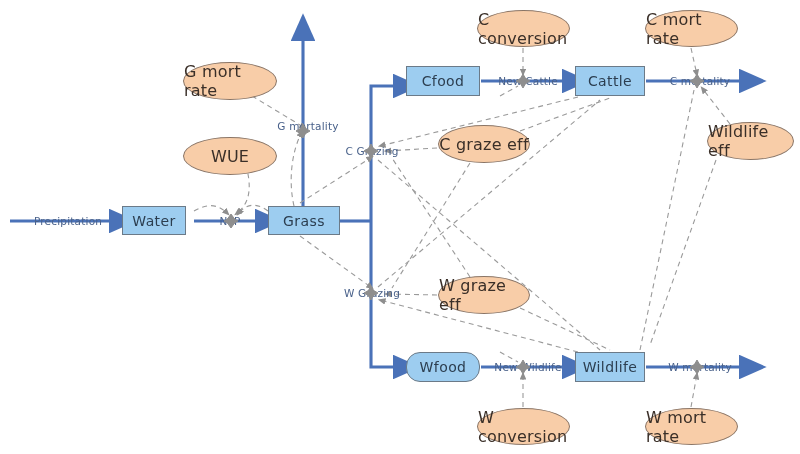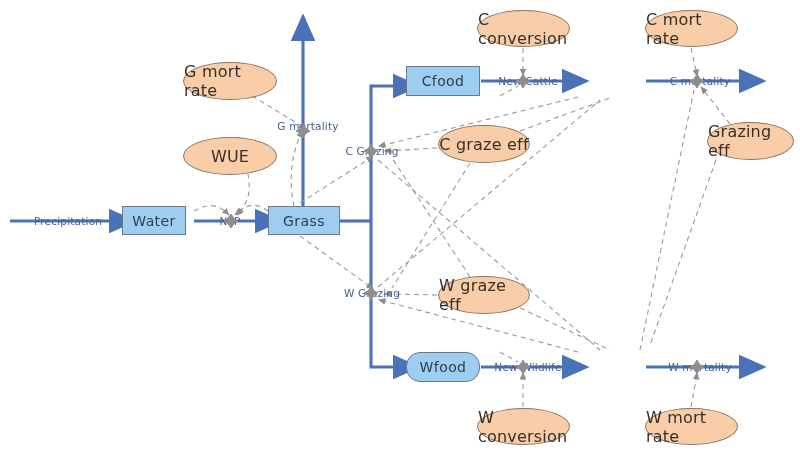--- a/index.html
+++ b/index.html
@@ -136,41 +136,47 @@
 
     <div class="box" style="left:122px;top:206px;width:64px;height:29px;">
         <span>Water</span>
       </div>
     <div class="box" style="left:268px;top:206px;width:72px;height:29px;">
         <span>Grass</span>
       </div>
     <div class="box" style="left:406px;top:66px;width:74px;height:30px;">
         <span>Cfood</span>
       </div>
+    <div class="box" style="left:575px;top:66px;width:70px;height:30px;">
+        <span>Cattle</span>
+      </div>
     <div class="box" style="left:406px;top:352px;width:74px;height:30px;border-radius:14px;">
         <span>Wfood</span>
       </div>
+    <div class="box" style="left:575px;top:352px;width:70px;height:30px;">
+        <span>Wildlife</span>
+      </div>
 
     <div class="ellipse" style="left:183px;top:62px;width:94px;height:38px;">
         <span>G mort rate</span>
       </div>
     <div class="ellipse" style="left:183px;top:137px;width:94px;height:38px;">
         <span>WUE</span>
       </div>
     <div class="ellipse" style="left:477px;top:10px;width:93px;height:37px;">
         <span>C conversion</span>
       </div>
     <div class="ellipse" style="left:645px;top:10px;width:93px;height:37px;">
         <span>C mort rate</span>
       </div>
     <div class="ellipse" style="left:438px;top:125px;width:92px;height:38px;">
         <span>C graze eff</span>
       </div>
     <div class="ellipse" style="left:707px;top:122px;width:87px;height:38px;">
-        <span>Grazing eff</span>
+        <span>Wildlife eff</span>
       </div>
     <div class="ellipse" style="left:438px;top:276px;width:92px;height:38px;">
         <span>W graze eff</span>
       </div>
     <div class="ellipse" style="left:477px;top:408px;width:93px;height:37px;">
         <span>W conversion</span>
       </div>
     <div class="ellipse" style="left:645px;top:408px;width:93px;height:37px;">
         <span>W mort rate</span>
       </div>

